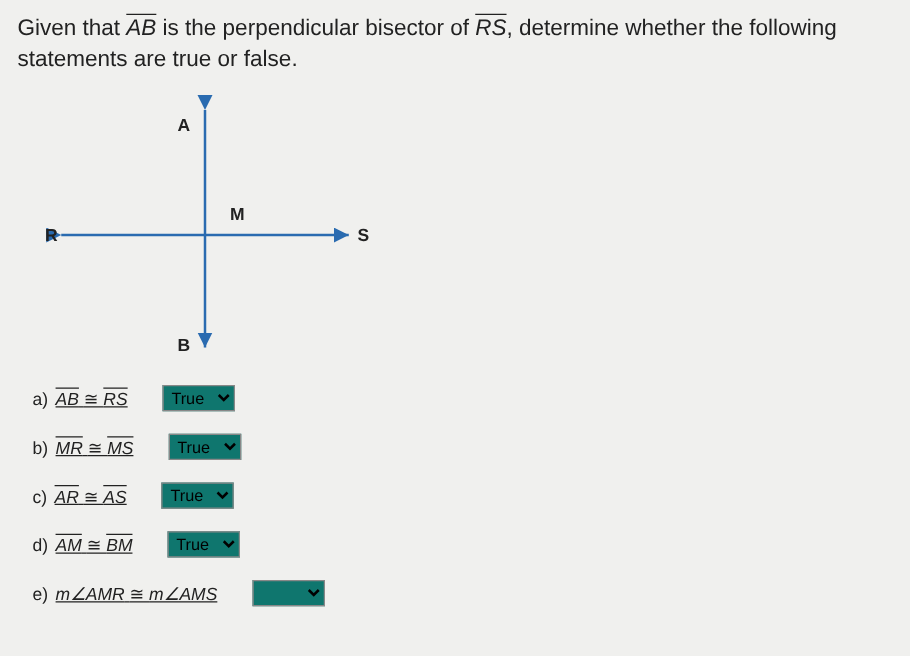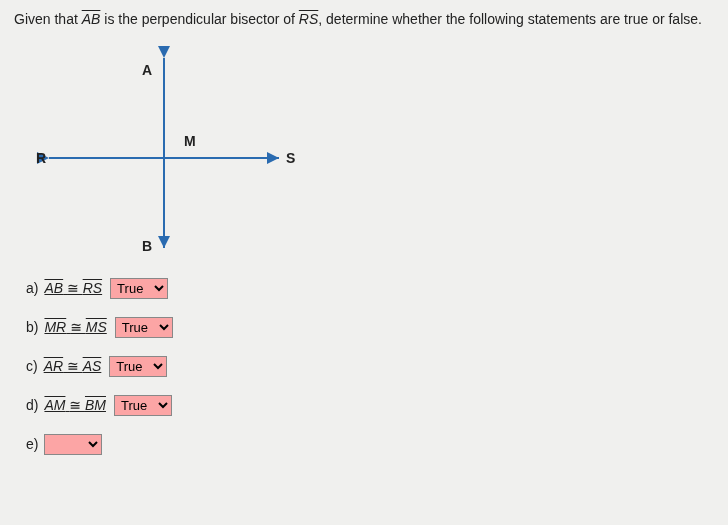--- a/index.html
+++ b/index.html
@@ -7,21 +7,21 @@
       width: 728px;
       height: 525px;
       background: #f0f0ee;
       font-family: Arial, sans-serif;
       font-size: 14px;
       color: #222;
       padding: 10px 14px;
       position: relative;
     }
     .question {
-      font-size: 14px;
+      font-size: 18px;
       line-height: 1.4;
       margin-bottom: 8px;
     }
     .overline {
       text-decoration: overline;
       font-style: italic;
     }
     .diagram {
       position: relative;
       width: 280px;
@@ -52,21 +52,22 @@
       margin-right: 6px;
     }
     .item .expr {
       margin-right: 8px;
       text-decoration: underline;
     }
     select.tf {
       font-size: 13px;
       padding: 1px 2px;
       border: 1px solid #888;
-      background: #fca5a5;
+      background: #0f766e;
+      margin-left: 20px;
     }
   </style>
 </head>
 <body>
 
 <div class="question">
   <span>Given that </span><span class="overline">AB</span><span> is the perpendicular bisector of </span><span class="overline">RS</span><span>, determine whether the following statements are true or false.</span>
 </div>
 
 <div class="diagram">
@@ -135,20 +136,25 @@
       <span class="overline">BM</span>
     </span>
     <select class="tf">
       <option>True</option>
       <option>False</option>
     </select>
   </div>
 
   <div class="item">
     <span class="letter">e)</span>
+    <span class="expr">
+      <span style="font-style:italic">m∠AMR</span>
+      <span> ≅ </span>
+      <span style="font-style:italic">m∠AMS</span>
+    </span>
     <select class="tf">
       <option></option>
       <option>True</option>
       <option>False</option>
     </select>
   </div>
 
 </div>
 
 </body></html>

